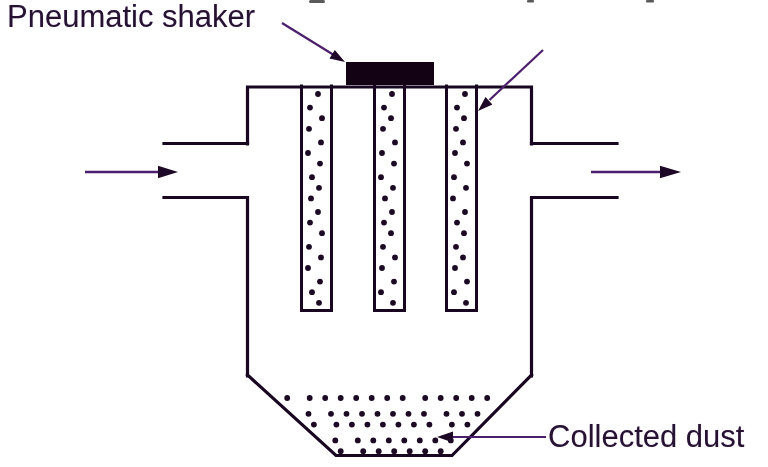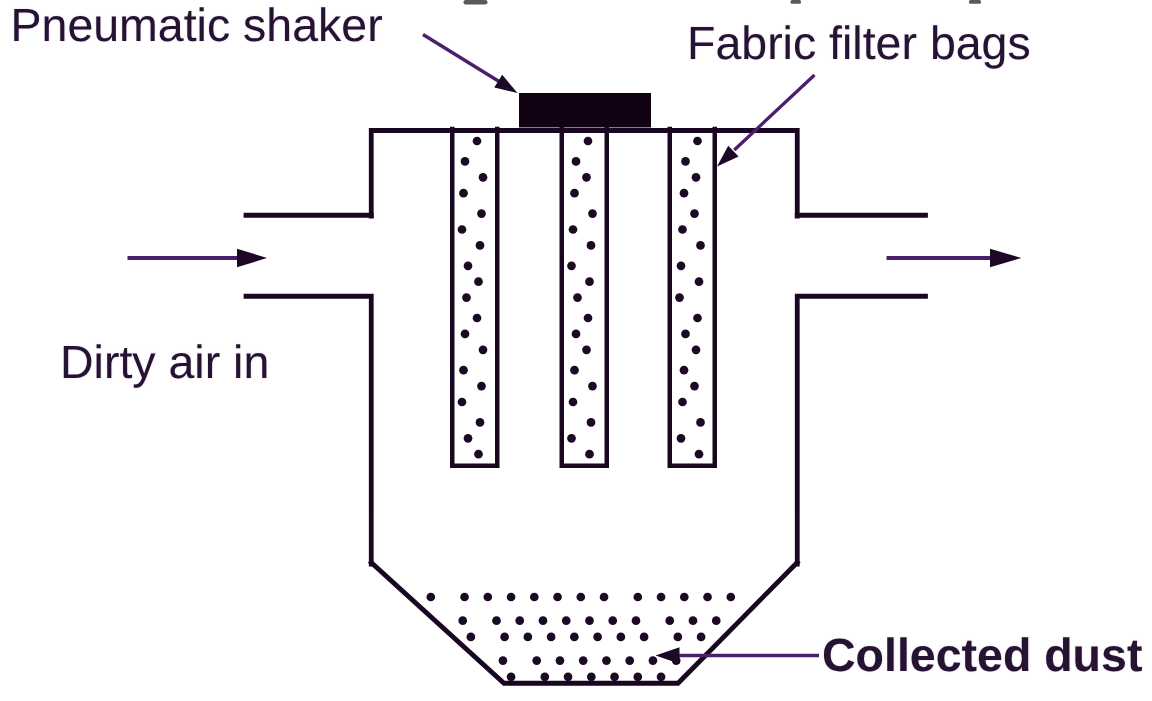--- a/index.html
+++ b/index.html
@@ -192,19 +192,17 @@
     </g>
 
     <g>
       <path class="thin-line" d="M546 437 H452"></path>
       <polygon class="arrow-head" points="437,437 453,431.5 453,442.5"></polygon>
     </g>
   </svg>
 
   <div class="lbl" style="left:7px;top:1px;">Pneumatic shaker</div>
 
-  <div class="lbl" style="left:458px;top:13px;">Fabric filter bags</div>
-
-  <div class="lbl" style="left:40px;top:226px;">Dirty air in</div>
-
-
-  <div class="lbl" style="left:548px;top:421px;font-weight:bold;">Collected dust</div>
+
+
+
+  <div class="lbl" style="left:548px;top:421px;">Collected dust</div>
 </div>
 
 </body></html>

